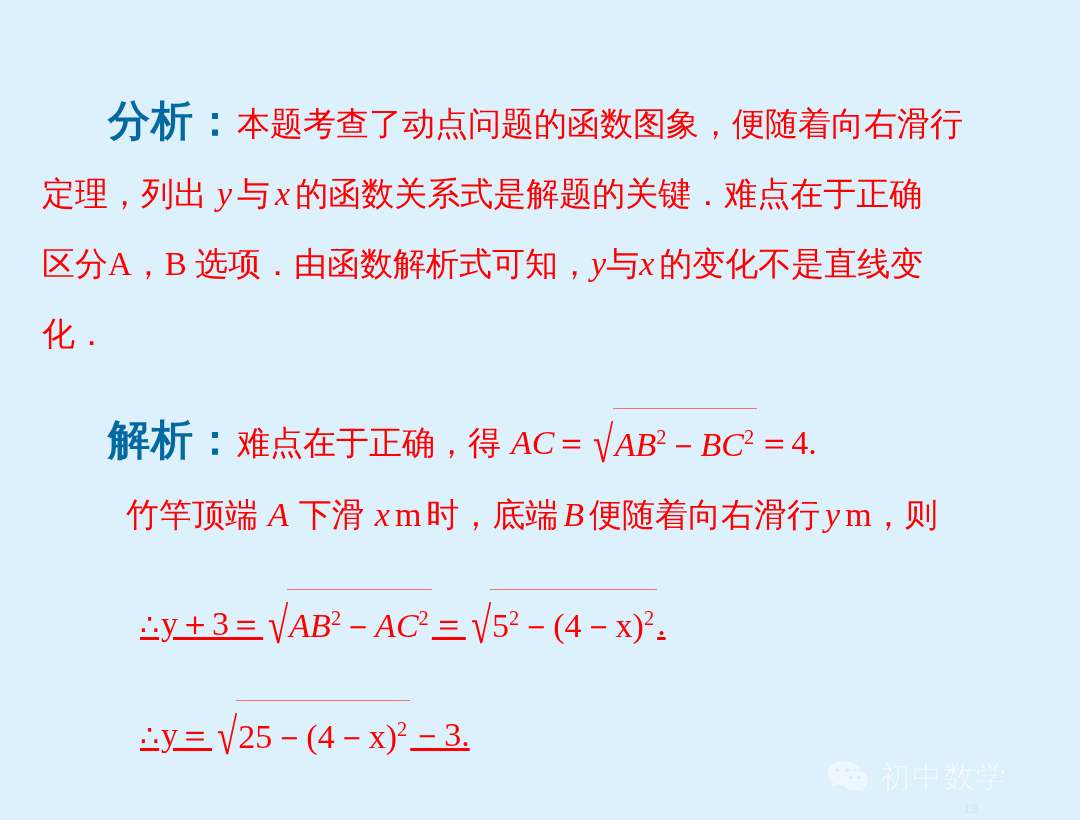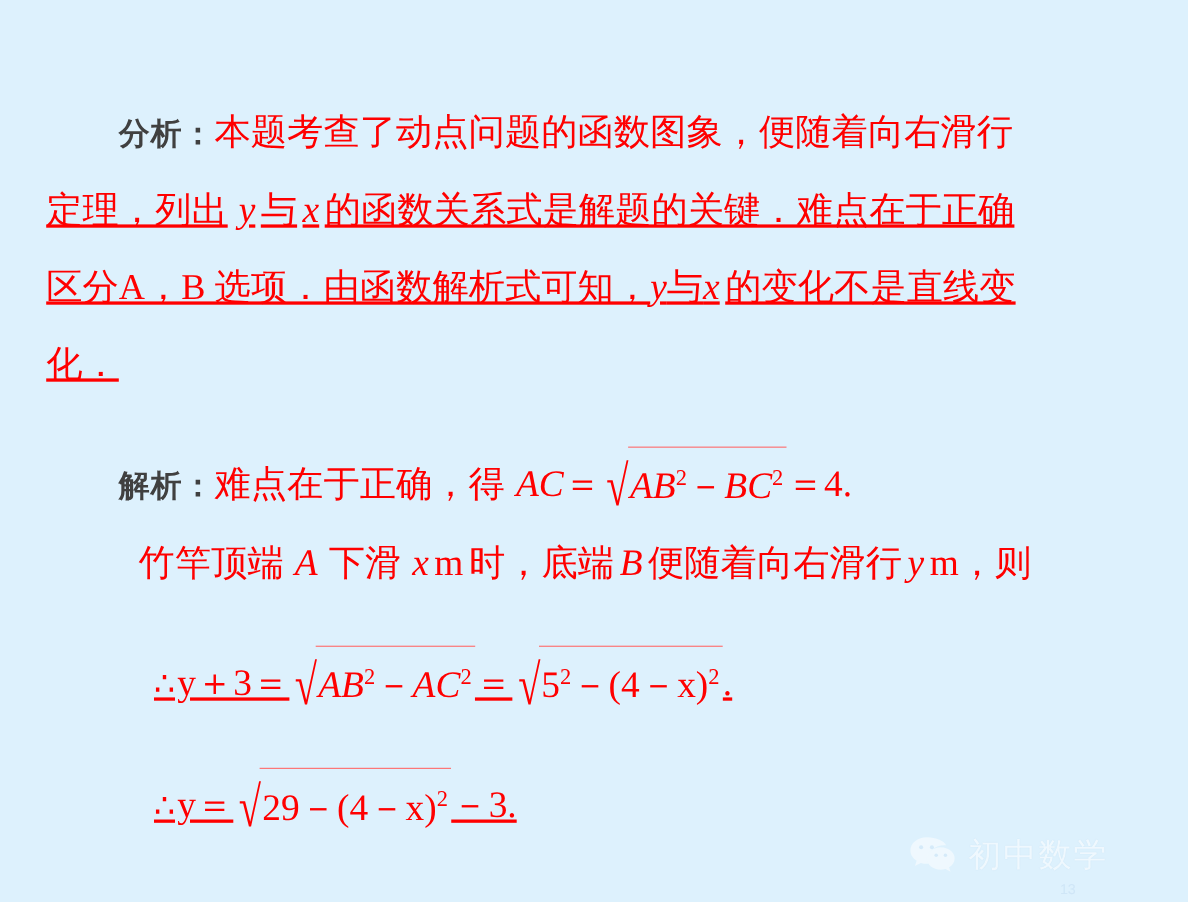--- a/index.html
+++ b/index.html
@@ -26,36 +26,36 @@
   .content {
     position: absolute;
     left: 0;
     top: 0;
     width: 1080px;
     padding: 86px 30px 0 30px;
     box-sizing: border-box;
   }
 
   .lead {
-    color: #404040;
+    color: #0369a1;
     font-weight: bold;
     font-family: "DejaVu Sans", "Liberation Sans", sans-serif;
-    font-size: 28px;
+    font-size: 42px;
     letter-spacing: 1px;
   }
 
   .line {
     white-space: nowrap;
     color: #ff0000;
     font-size: 33px;
     line-height: 70px;
   }
 
   .pad1 { padding-left: 78px; }
-  .pad2 { padding-left: 12px; text-decoration: underline; }
+  .pad2 { padding-left: 12px; }
   .pad3 { padding-left: 96px; }
   .pad4 { padding-left: 14px; }
   .pad5 { padding-left: 110px; text-decoration: underline; }
 
   .mathit {
     font-family: "Liberation Serif", "DejaVu Serif", serif;
     font-style: italic;
     font-size: 34px;
   }
   .mathup {
@@ -162,21 +162,21 @@
     <div class="line pad3">
       <span>竹竿顶端</span><span class="sp"></span><span class="mathit">A</span><span class="sp"></span><span>下滑</span><span class="sp"></span><span class="mathit">x</span><span class="sp-s"></span><span class="mathup">m</span><span class="sp-s"></span><span>时，底端</span><span class="sp-s"></span><span class="mathit">B</span><span class="sp-s"></span><span>便随着向右滑行</span><span class="sp-s"></span><span class="mathit">y</span><span class="sp-s"></span><span class="mathup">m</span><span>，则</span>
     </div>
 
 
     <div class="line pad5">
       <span class="therefore">∴</span><span class="mathup">y＋3＝</span><span class="radical"><span class="sign">√</span><span class="rad-body"><span class="mathit">AB</span><sup class="pn">2</sup><span class="mathup">－</span><span class="mathit">AC</span><sup class="pn">2</sup></span></span><span class="mathup">＝</span><span class="radical"><span class="sign">√</span><span class="rad-body"><span class="mathup">5</span><sup class="pn">2</sup><span class="mathup">－</span><span class="mathup">(4－x)</span><sup class="pn">2</sup></span></span><span class="mathup">.</span>
     </div>
 
     <div class="line pad5">
-      <span class="therefore">∴</span><span class="mathup">y＝</span><span class="radical"><span class="sign">√</span><span class="rad-body"><span class="mathup">29－</span><span class="mathup">(4－x)</span><sup class="pn">2</sup></span></span><span class="mathup">－3.</span>
+      <span class="therefore">∴</span><span class="mathup">y＝</span><span class="radical"><span class="sign">√</span><span class="rad-body"><span class="mathup">25－</span><span class="mathup">(4－x)</span><sup class="pn">2</sup></span></span><span class="mathup">－3.</span>
     </div>
 
   </div>
 
   <div class="watermark">
     <span class="wechat-logo">
       <svg width="44" height="38" viewBox="0 0 44 38" xmlns="http://www.w3.org/2000/svg">
         <g fill="#ffffff" fill-opacity="0.92">
           <path d="M16.5 2.2C8.2 2.2 1.6 7.6 1.6 14.2c0 3.8 2.2 7.2 5.7 9.4l-1.6 4.7 5.4-2.8c1.7.5 3.5.8 5.4.8.5 0 1 0 1.5-.06-.5-1.3-.8-2.7-.8-4.1 0-7 6.9-12.7 15.4-12.7.5 0 1 .02 1.5.06C32.6 5.9 25.4 2.2 16.5 2.2z"></path>
           <path d="M41.9 21.4c0-5.6-5.7-10.2-12.7-10.2s-12.7 4.6-12.7 10.2c0 5.6 5.7 10.2 12.7 10.2 1.5 0 2.9-.2 4.3-.6l4.6 2.4-1.3-3.9c3.1-1.9 5.1-4.9 5.1-8.1z"></path>

